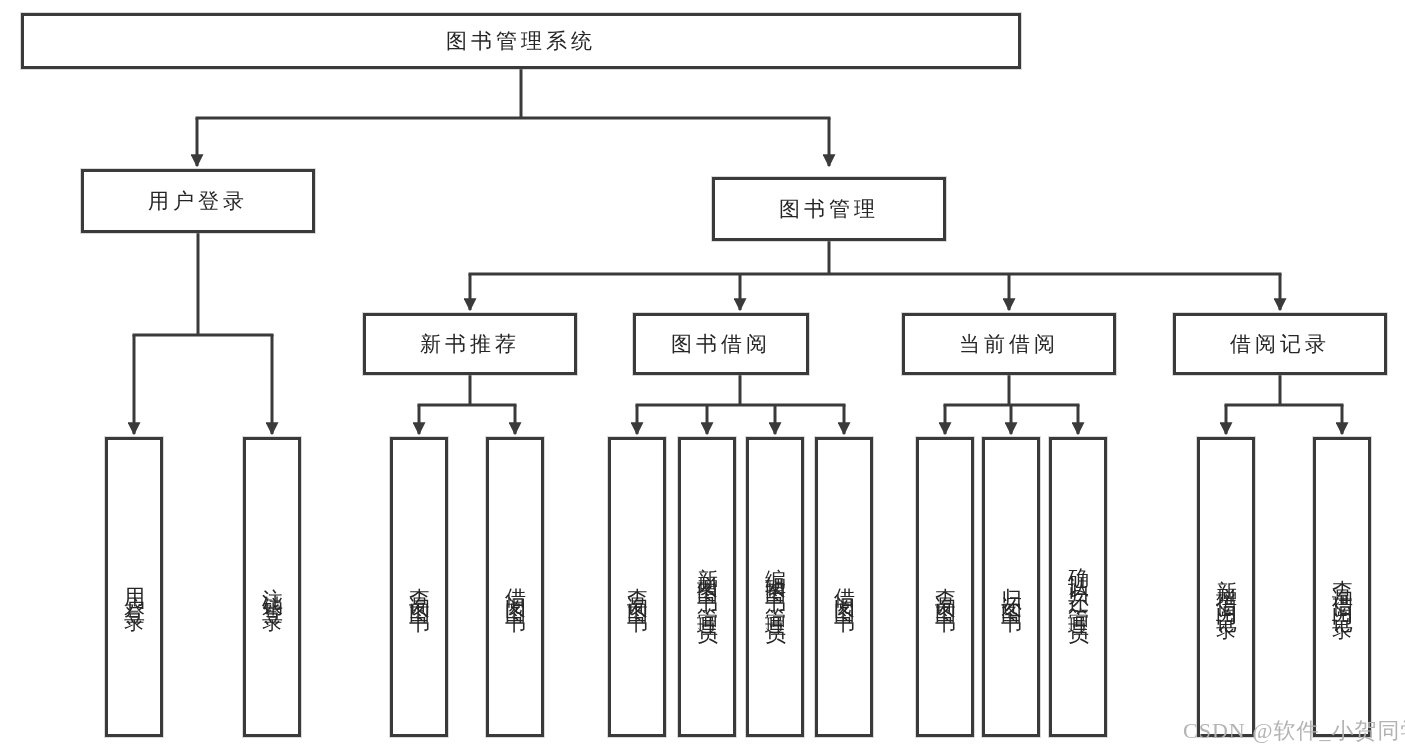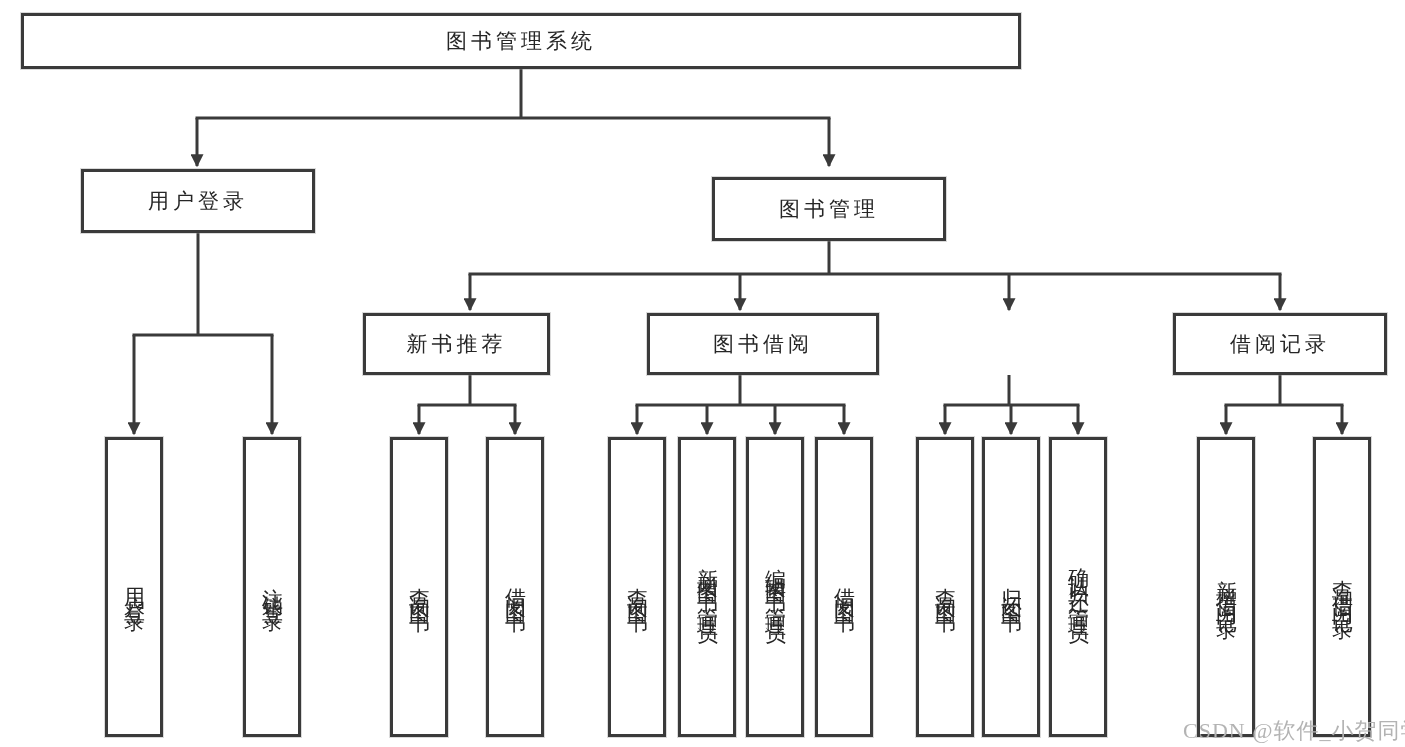--- a/index.html
+++ b/index.html
@@ -87,25 +87,28 @@
     <span class="hlabel">图书管理系统</span>
   </div>
 
   <div class="node" style="left:81px; top:169px; width:234px; height:64px;">
     <span class="hlabel">用户登录</span>
   </div>
   <div class="node" style="left:712px; top:177px; width:234px; height:64px;">
     <span class="hlabel">图书管理</span>
   </div>
 
-  <div class="node" style="left:363px; top:313px; width:187px; height:62px;">
+  <div class="node" style="left:363px; top:313px; width:214px; height:62px;">
     <span class="hlabel">新书推荐</span>
   </div>
-  <div class="node" style="left:647px; top:313px; width:232px; height:62px;">
+  <div class="node" style="left:633px; top:313px; width:176px; height:62px;">
     <span class="hlabel">图书借阅</span>
+  </div>
+  <div class="node" style="left:902px; top:313px; width:214px; height:62px;">
+    <span class="hlabel">当前借阅</span>
   </div>
   <div class="node" style="left:1173px; top:313px; width:214px; height:62px;">
     <span class="hlabel">借阅记录</span>
   </div>
 
   <div class="node vnode" style="left:105px;">
     <span class="vlabel">用户登录</span>
   </div>
   <div class="node vnode" style="left:243px;">
     <span class="vlabel">注销登录</span>

